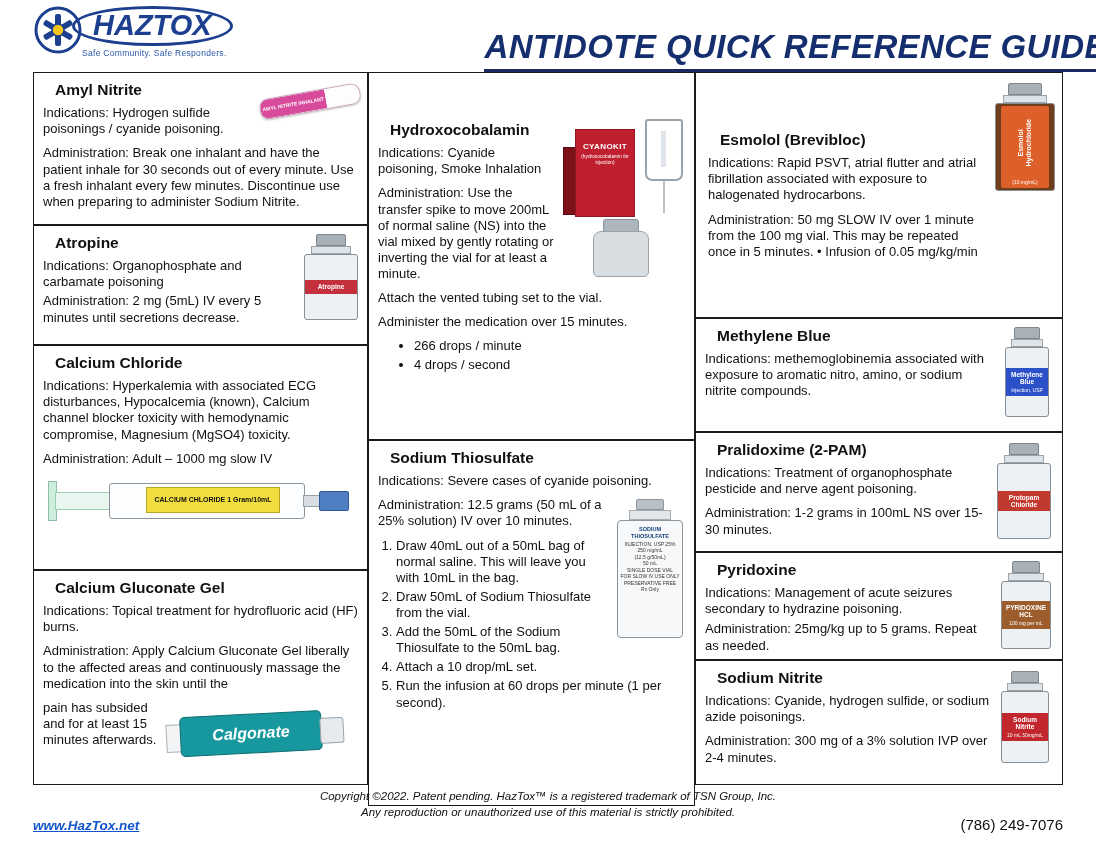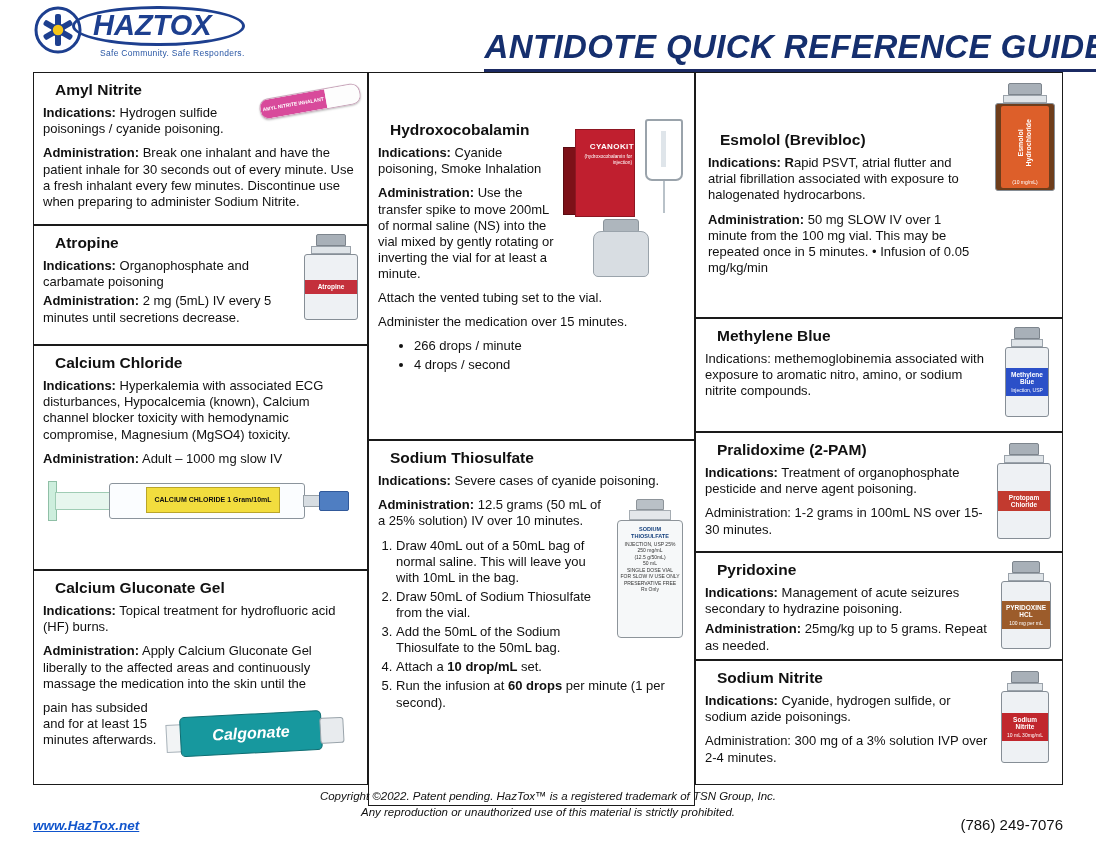--- a/index.html
+++ b/index.html
@@ -6,36 +6,36 @@
   .page{position:relative;width:1096px;height:850px;background:#fff;margin:0 auto;
         font-family:"Liberation Sans",sans-serif;color:#111;overflow:hidden;}
 
   
   .header{position:absolute;left:0;top:0;width:100%;height:72px;padding-left:44px;}
   .logo{position:absolute;left:34px;top:6px;display:flex;align-items:flex-start;}
   .emblem{width:48px;height:48px;flex:0 0 auto;}
   .logo-main{margin-left:-10px;display:flex;flex-direction:column;}
   .logo-text{font-size:29px;font-weight:bold;font-style:italic;color:#1d3f8f;
              border:3px solid #1d3f8f;border-radius:50%;padding:1px 18px 3px;line-height:1.05;}
-  .tagline{font-size:8.5px;color:#2a57a5;margin:2px 0 0 28px;letter-spacing:.3px;}
+  .tagline{font-size:8.5px;color:#2a57a5;margin:2px 0 0 10px;letter-spacing:.3px;}
   .page-title{position:absolute;right:33px;top:28px;margin:0;font-size:33px;font-weight:bold;
               font-style:italic;color:#152f6e;border-bottom:3px solid #1b2a63;padding-bottom:3px;
               letter-spacing:.4px;}
 
   
   .grid{position:absolute;left:33px;top:72px;display:flex;align-items:flex-start;}
   .col{display:flex;flex-direction:column;}
   .col[data-col="0"]{width:335px;}
   .col[data-col="1"]{width:327px;}
   .col[data-col="2"]{width:368px;}
   .card{position:relative;background:#fff;border:1px solid #1a1a1a;box-sizing:border-box;
         padding:6px 9px;font-size:13px;line-height:1.24;overflow:hidden;}
   .card-title{font-weight:bold;font-size:15.5px;margin:1px 12px 6px;}
   .sec-p{margin:0 0 8px;}
-  .bold{font-weight:bold;}
+  .bold{font-weight:normal;}
   ul.bullets{margin:2px 0 6px 36px;padding:0;}
   ul.bullets li{margin:0 0 3px;}
   ol.numbers{margin:2px 0 4px 0;padding-left:18px;}
   ol.numbers li{margin:0 0 3px;}
 
   
   .card-amyl-nitrite{height:153px;}
   .card-atropine{height:120px;}
   .card-calcium-chloride{height:225px;}
   .card-calcium-gluconate-gel{height:215px;}
@@ -97,21 +97,21 @@
   .vt-body{width:66px;height:118px;background:#f6f8f9;border:1px solid #8d949a;border-radius:4px;
            padding:5px 2px;box-sizing:border-box;text-align:center;}
   .vt-title{font-size:5.5px;font-weight:bold;color:#14407e;margin-bottom:1px;line-height:1.2;}
   .vt-line{font-size:5px;color:#333;line-height:1.3;}
 
   
   .card-hydroxocobalamin .img-kit{float:right;width:122px;height:160px;margin:0 0 6px 8px;}
   .kit{position:relative;width:100%;height:100%;}
   .kit-lid{position:absolute;left:0;top:28px;width:24px;height:66px;background:#7d1118;border:1px solid #5a0c12;}
   .kit-box{position:absolute;left:12px;top:10px;width:60px;height:88px;background:#c01f2f;
-           border:1px solid #8e1622;color:#fff;text-align:right;padding-top:12px;box-sizing:border-box;}
+           border:1px solid #8e1622;color:#fff;text-align:center;padding-top:12px;box-sizing:border-box;}
   .kit-title{font-size:8px;font-weight:bold;letter-spacing:.4px;}
   .kit-sub{font-size:4.8px;margin-top:2px;padding:0 2px;line-height:1.2;}
   .kit-bag{position:absolute;right:2px;top:0;width:38px;height:62px;background:#fff;
            border:2px solid #9aa3ab;border-radius:3px 3px 7px 7px;box-sizing:border-box;}
   .kit-bag-fluid{position:absolute;left:14px;top:10px;width:5px;height:36px;background:#dfe5ea;}
   .kit-line{position:absolute;right:20px;top:62px;width:2px;height:32px;background:#b9c2c9;}
   .kit-vial-cap{position:absolute;left:40px;top:100px;width:34px;height:12px;background:#aeb6bd;
                 border:1px solid #8a939a;border-radius:3px;}
   .kit-vial{position:absolute;left:30px;top:112px;width:54px;height:44px;background:#d8dde2;
             border:1px solid #9aa3ab;border-radius:8px 8px 5px 5px;}

